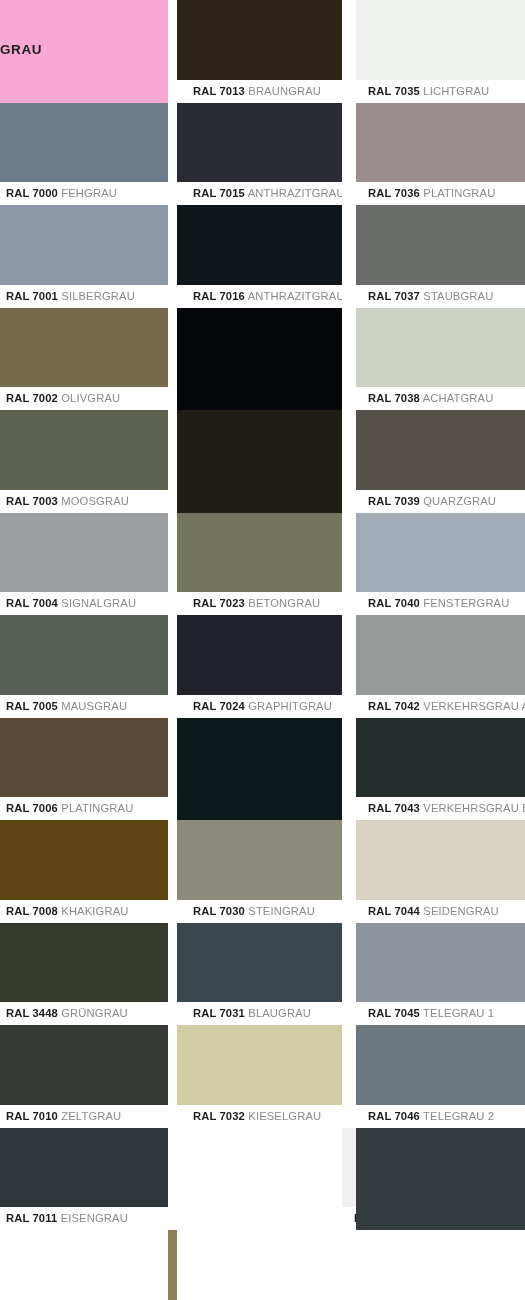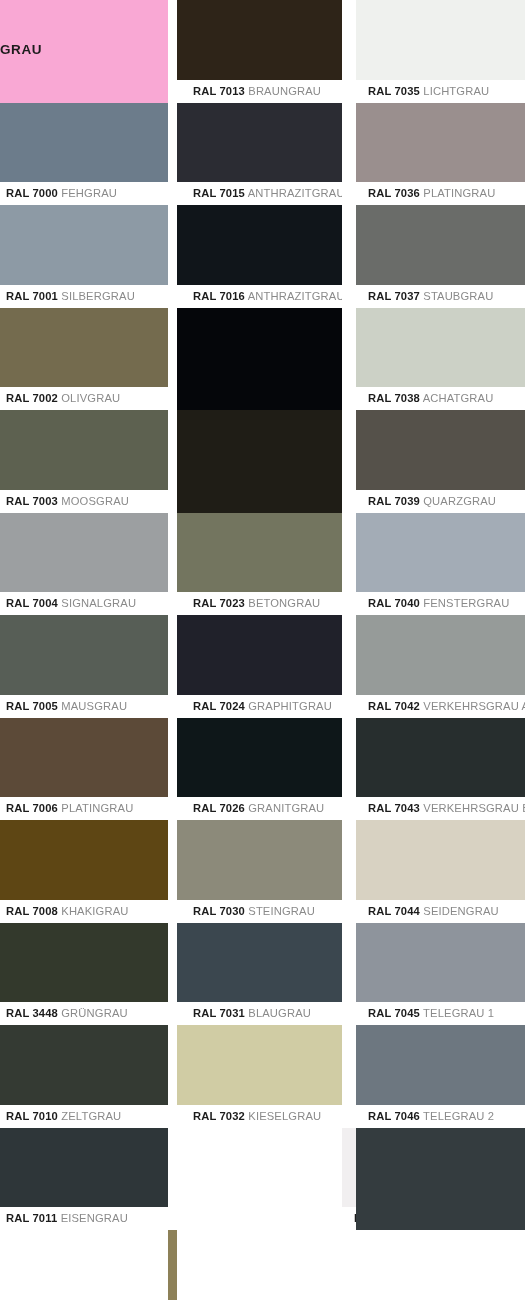--- a/index.html
+++ b/index.html
@@ -158,21 +158,20 @@
       <div class="swatch" style="background: rgb(150, 155, 153);"></div>
       <div class="label"><span class="code">RAL 7042</span> <span class="name">VERKEHRSGRAU A</span></div>
     </div>
     <div class="cell c1">
       <div class="swatch" style="background: rgb(92, 74, 56);"></div>
       <div class="label"><span class="code">RAL 7006</span> <span class="name">PLATINGRAU</span></div>
     </div>
     <div class="col-gap"></div>
     <div class="cell c2">
       <div class="swatch" style="background: rgb(14, 23, 25);"></div>
-      <div class="label"><span class="code">RAL 7026</span> <span class="name">GRANITGRAU</span></div>
     </div>
     <div class="col-gap"></div>
     <div class="cell c3">
       <div class="swatch" style="background: rgb(39, 46, 46);"></div>
       <div class="label"><span class="code">RAL 7043</span> <span class="name">VERKEHRSGRAU B</span></div>
     </div>
     <div class="cell c1">
       <div class="swatch" style="background: rgb(94, 70, 20);"></div>
       <div class="label"><span class="code">RAL 7008</span> <span class="name">KHAKIGRAU</span></div>
     </div>

